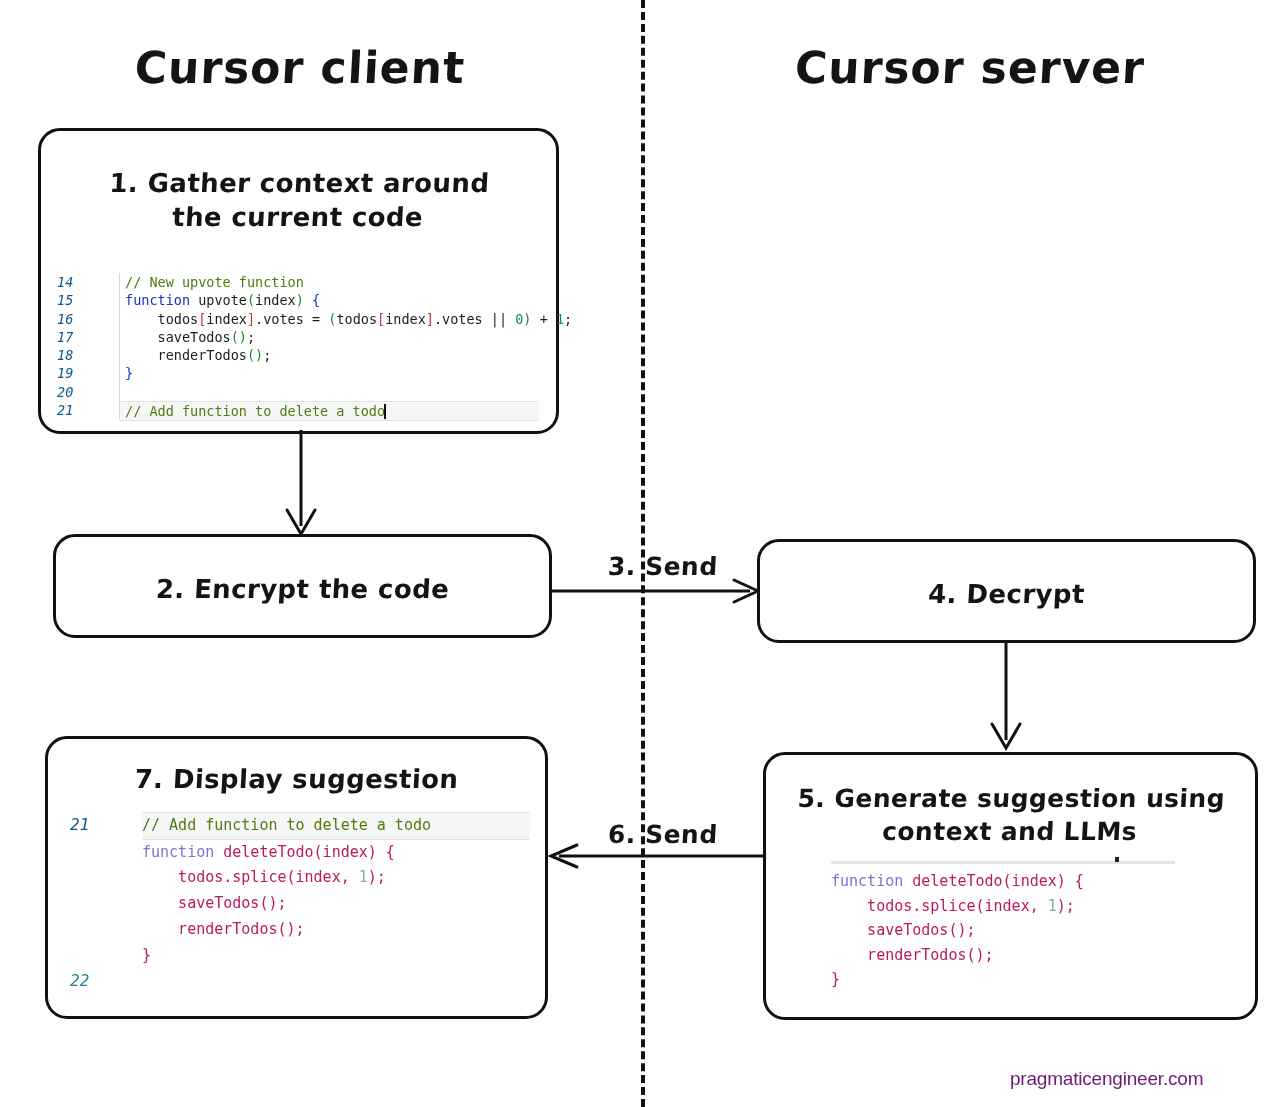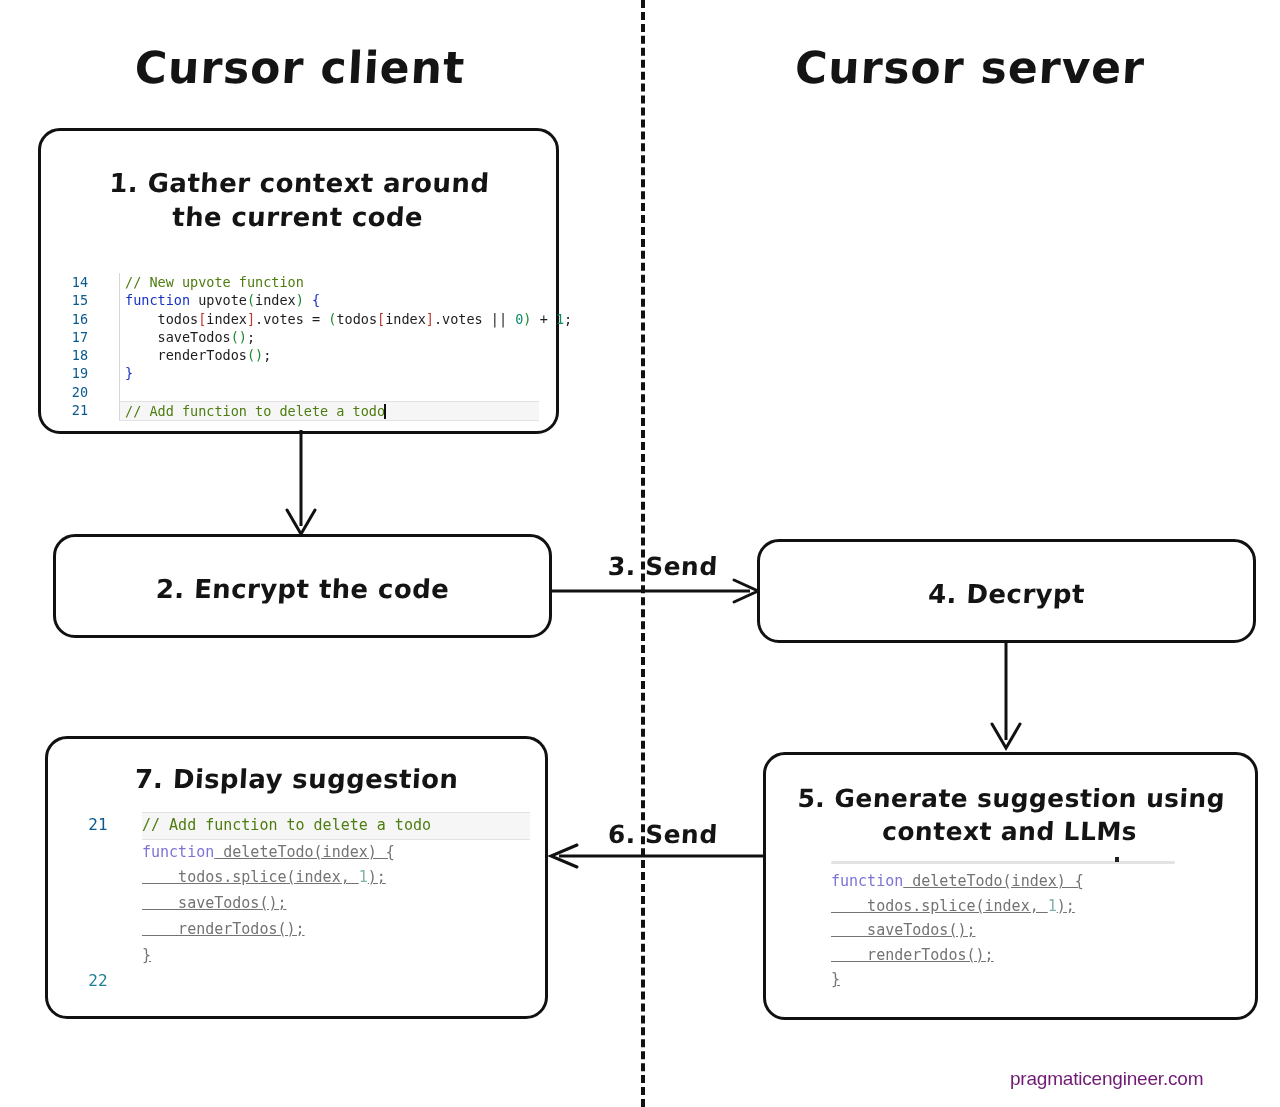--- a/index.html
+++ b/index.html
@@ -69,27 +69,28 @@
   
   .code {
     font-family: "DejaVu Sans Mono", monospace;
     font-size: 13.5px;
     line-height: 18.3px;
     white-space: pre;
   }
   .code-row { display: flex; align-items: flex-start; }
   .gutter {
     width: 46px;
-    text-align: center;
+    text-align: left;
     padding-right: 16px;
     color: #0b5a8e;
     font-family: "DejaVu Sans Mono", monospace;
     font-size: 13.5px;
     line-height: 18.3px;
     flex: 0 0 auto;
+    font-style: italic;
   }
   .codeline { flex: 1 1 auto; position: relative; }
 
   .tok-cmt   { color: #4d7c0f; }
   .tok-kw    { color: #1630c8; }
   .tok-id    { color: #1d1d1d; }
   .tok-brk   { color: #c0392b; }
   .tok-par   { color: #1b8a2b; }
   .tok-num   { color: #0f8a6a; }
 
@@ -110,21 +111,21 @@
   .caret {
     display: inline-block;
     width: 1.5px;
     height: 15px;
     background: #111;
     vertical-align: -3px;
     margin-left: -1px;
   }
 
   
-  .ghost { color: #737373; text-decoration: underline; }
+  .ghost { color: #be185d; }
   .ghost-kw { color: #7b74d6; }
   .ghost-num { color: #7fb3aa; }
 
   .sep-line {
     height: 3px;
     background: #e3e3e3;
     border-radius: 2px;
     position: relative;
   }
   .sep-dot {

